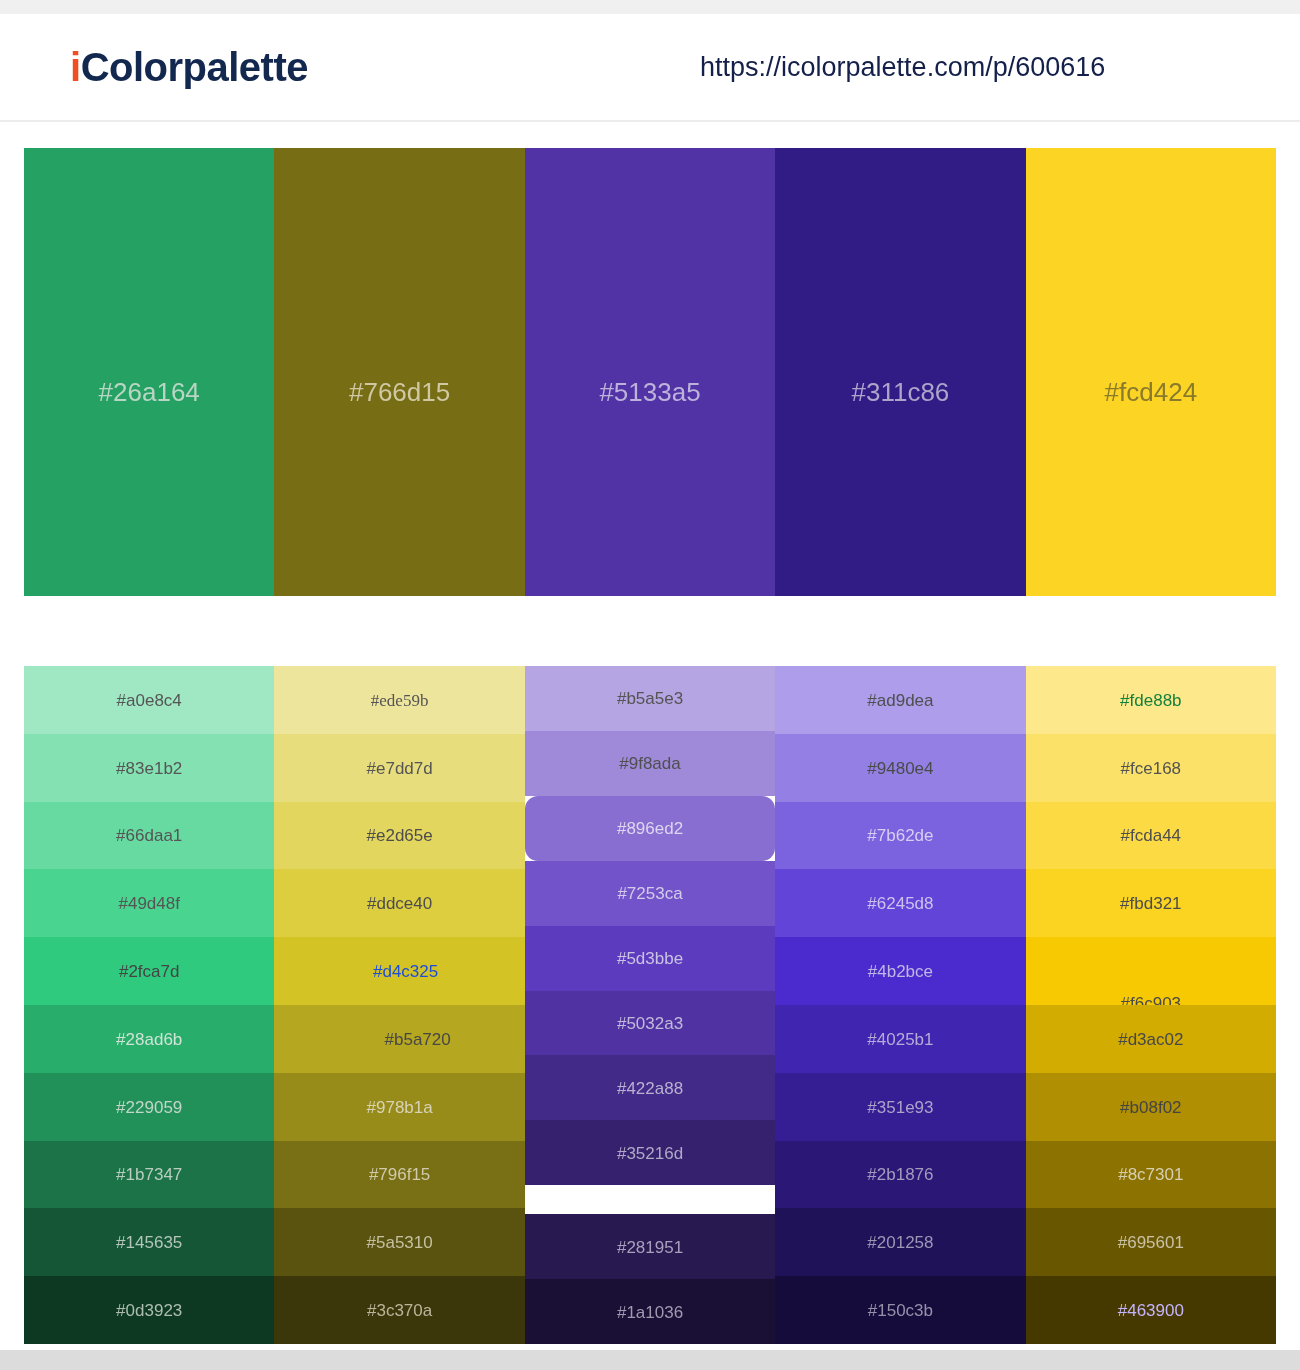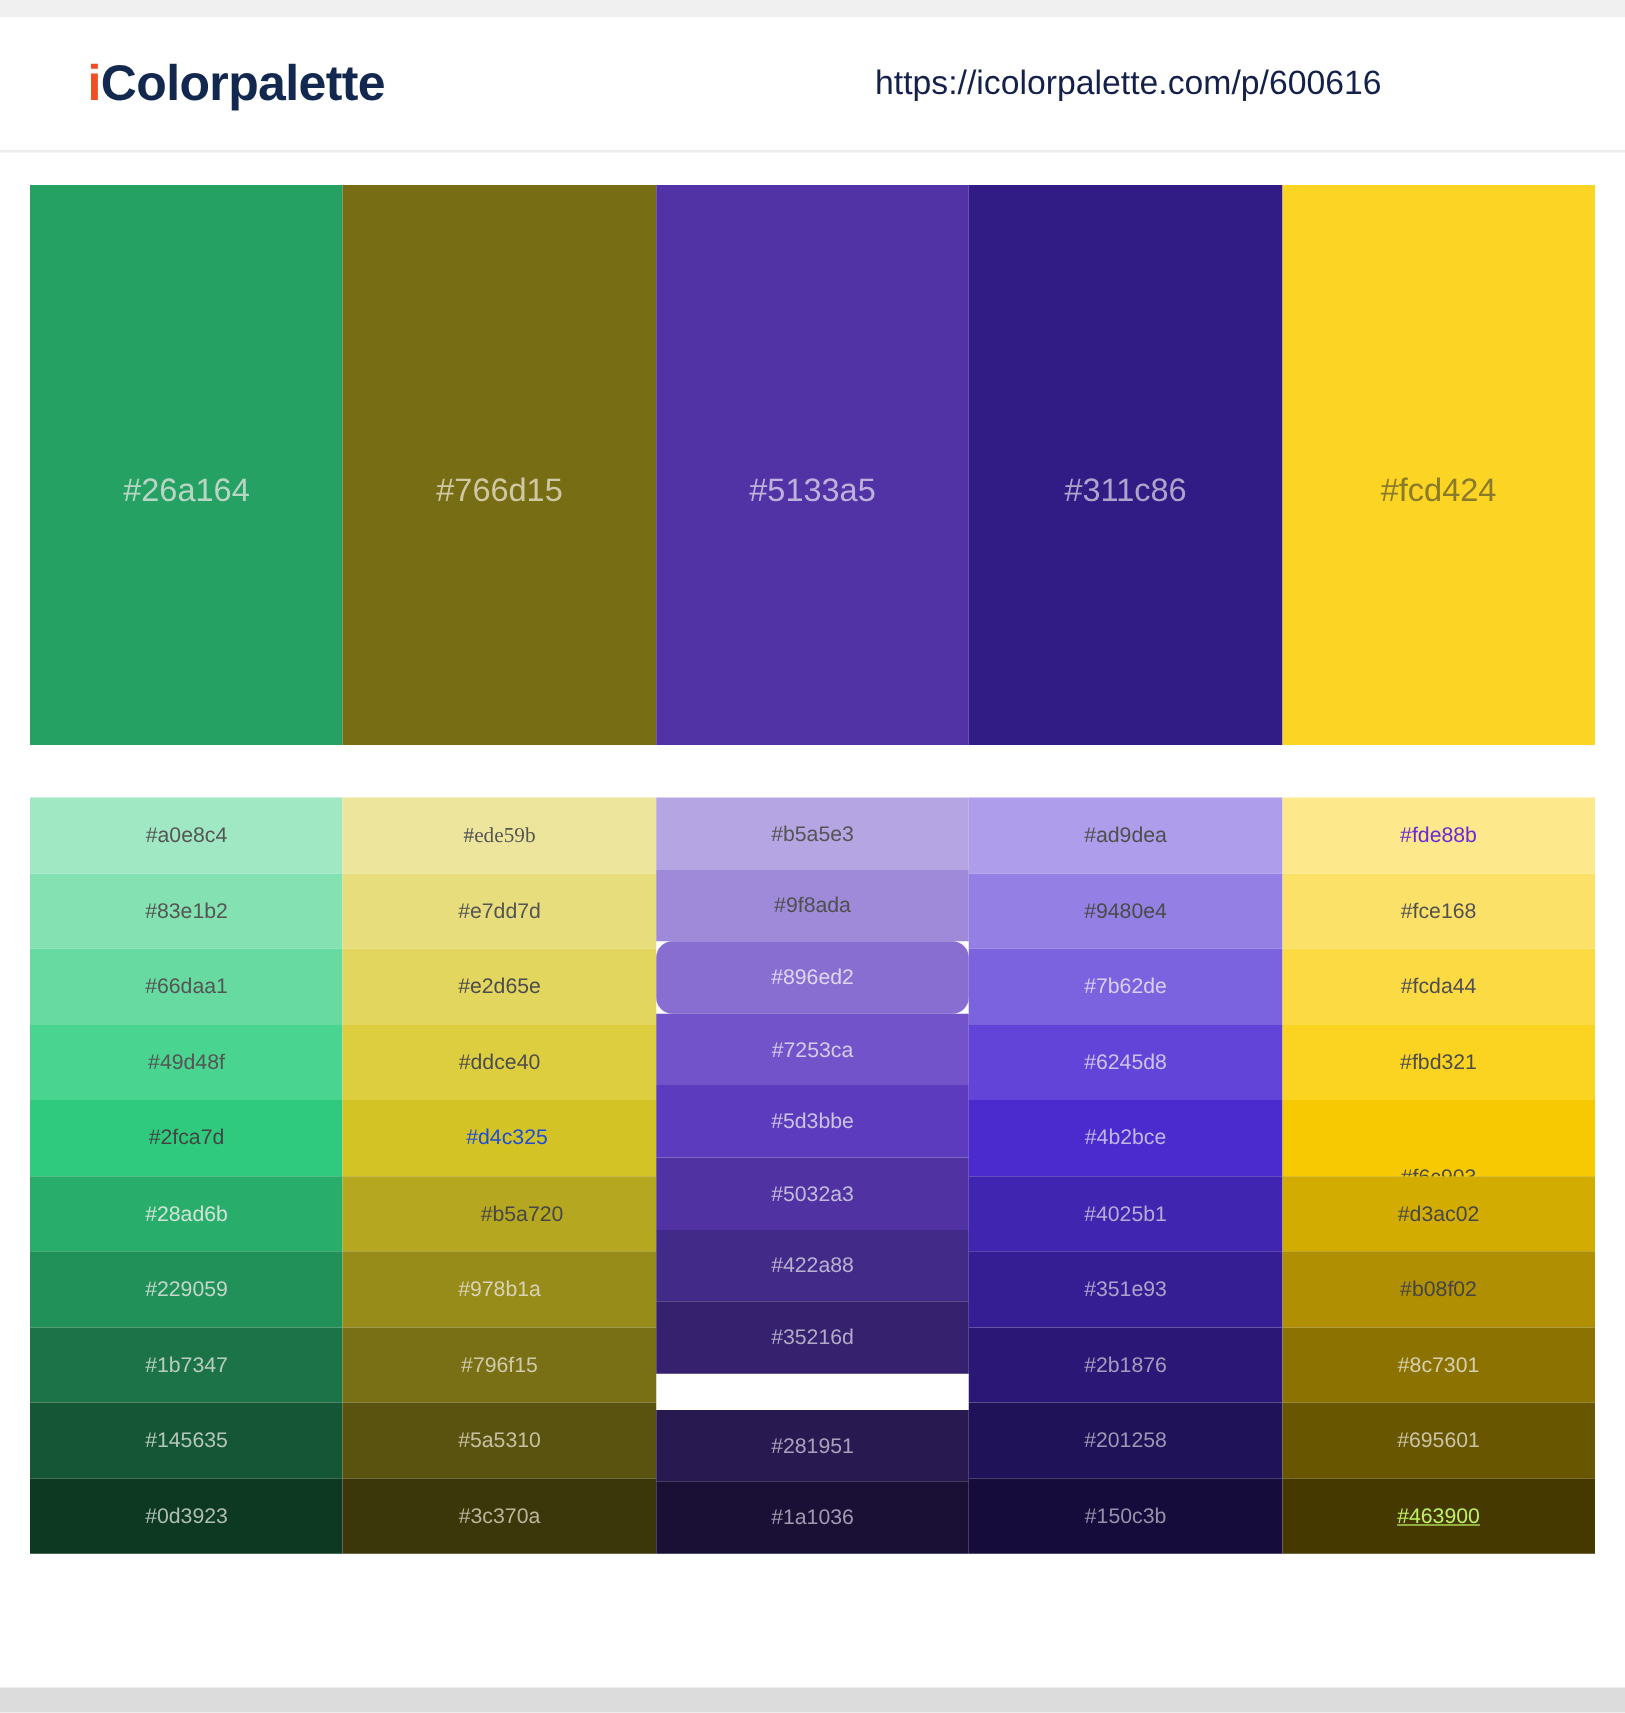--- a/index.html
+++ b/index.html
@@ -84,23 +84,23 @@
     text-align: center;
     font-size: 26px;
     line-height: 1;
     white-space: nowrap;
   }
 
   
   .shades-grid {
     position: absolute;
     left: 24px;
-    top: 638px;
+    top: 666px;
     width: 1252px;
-    height: 605px;
+    height: 678px;
     display: flex;
     justify-content: space-between;
   }
   .shade-col {
     flex: 1 1 0;
     display: flex;
     flex-direction: column;
   }
   .shade-cell {
     flex: 1 1 0;
@@ -282,21 +282,21 @@
       </div>
       <div class="shade-cell" style="background: rgb(32, 18, 88);">
         <div class="shade-label" style="color: rgb(158, 150, 180);">#201258</div>
       </div>
       <div class="shade-cell" style="background: rgb(21, 12, 59);">
         <div class="shade-label" style="color: rgb(152, 144, 170);">#150c3b</div>
       </div>
     </div>
     <div class="shade-col">
       <div class="shade-cell" style="background: rgb(253, 232, 139);">
-        <div class="shade-label" style="color: #6d28d9;">#fde88b</div>
+        <div class="shade-label" style="color: #15803d;">#fde88b</div>
       </div>
       <div class="shade-cell" style="background: rgb(252, 225, 104);">
         <div class="shade-label" style="color: rgb(82, 82, 82);">#fce168</div>
       </div>
       <div class="shade-cell" style="background: rgb(252, 218, 68);">
         <div class="shade-label" style="color: rgb(79, 79, 79);">#fcda44</div>
       </div>
       <div class="shade-cell" style="background: rgb(251, 211, 33);">
         <div class="shade-label" style="color: rgb(76, 76, 76);">#fbd321</div>
       </div>
@@ -309,18 +309,18 @@
       <div class="shade-cell" style="background: rgb(176, 143, 2);">
         <div class="shade-label" style="color: rgb(68, 68, 68);">#b08f02</div>
       </div>
       <div class="shade-cell" style="background: rgb(140, 115, 1);">
         <div class="shade-label" style="color: rgb(214, 207, 176);">#8c7301</div>
       </div>
       <div class="shade-cell" style="background: rgb(105, 86, 1);">
         <div class="shade-label" style="color: rgb(201, 194, 164);">#695601</div>
       </div>
       <div class="shade-cell" style="background: rgb(70, 57, 0);">
-        <div class="shade-label" style="color: #bef264; text-decoration: underline;">#463900</div>
+        <div class="shade-label" style="color: #c4b5fd;">#463900</div>
       </div>
     </div>
   </div>
 
 <div class="bottom-band"></div>
 
 </body></html>

